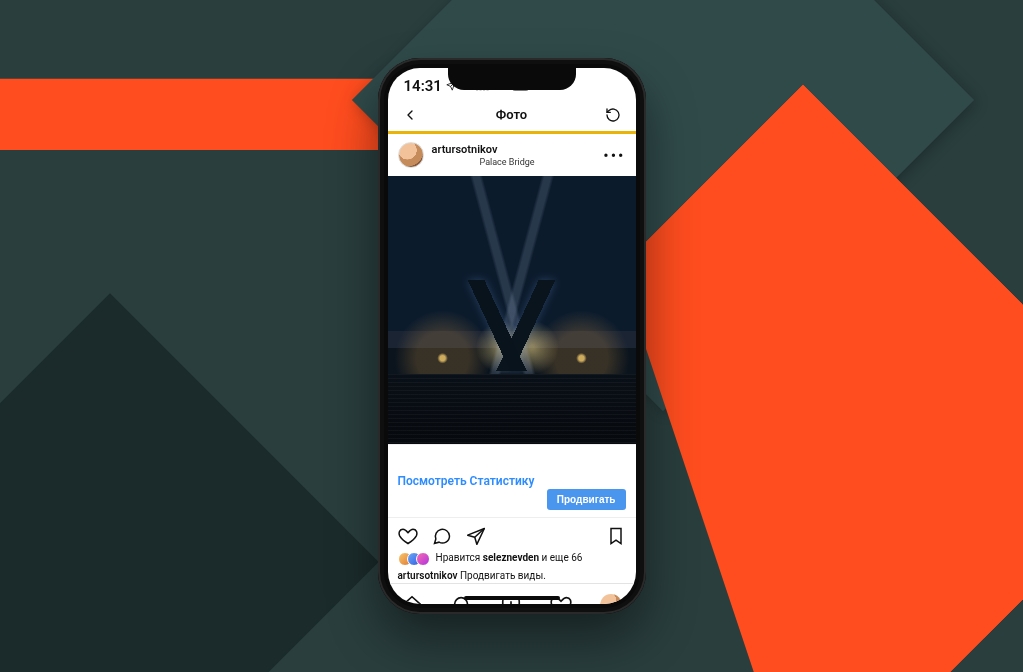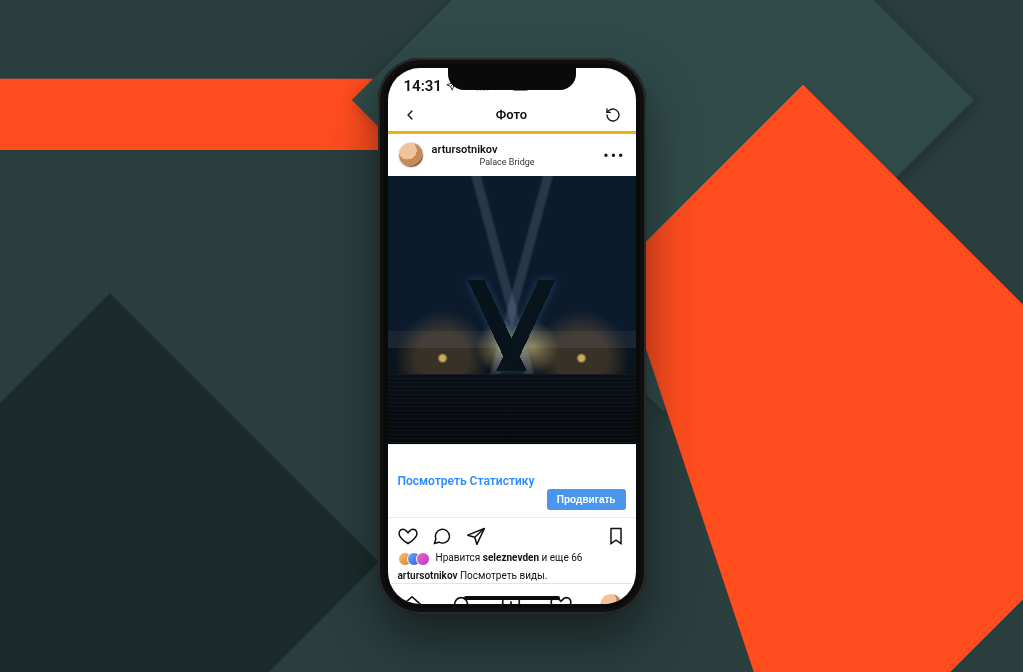--- a/index.html
+++ b/index.html
@@ -316,21 +316,21 @@
       <span>
         <span>Нравится</span>
         <b>seleznevden</b>
         <span>и еще 66</span>
       </span>
     </div>
 
     <div class="caption">
       <b>artursotnikov</b>
       <span> </span>
-      <span>Посмотреть виды.</span>
+      <span>Продвигать виды.</span>
     </div>
 
 
     <div class="tabbar">
       <span class="tab">
         <svg viewBox="0 0 24 24" width="22" height="22" fill="none" stroke="currentColor" stroke-width="1.8">
             <path d="M3 11 12 3l9 8v9a1 1 0 0 1-1 1h-5v-7h-6v7H4a1 1 0 0 1-1-1v-9z"></path>
           </svg>
       </span>
       <span class="tab">

